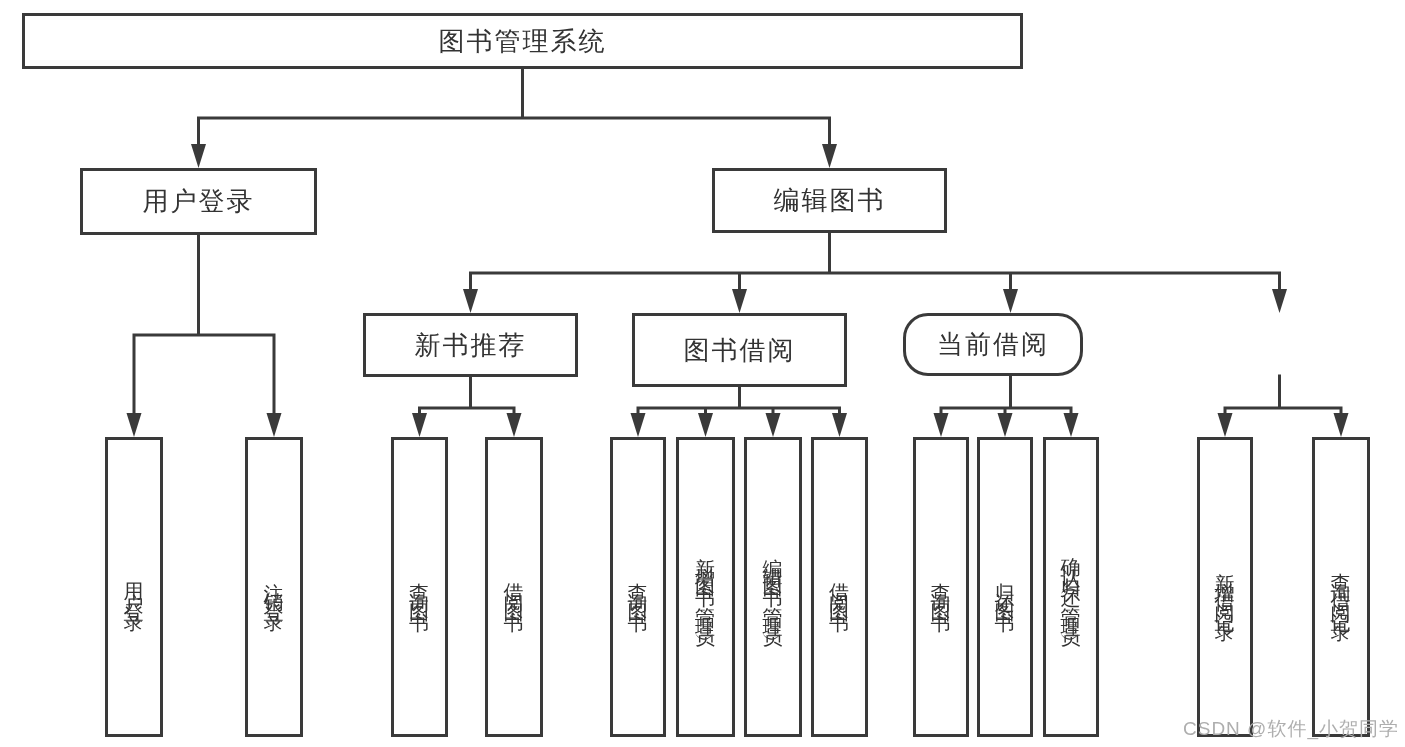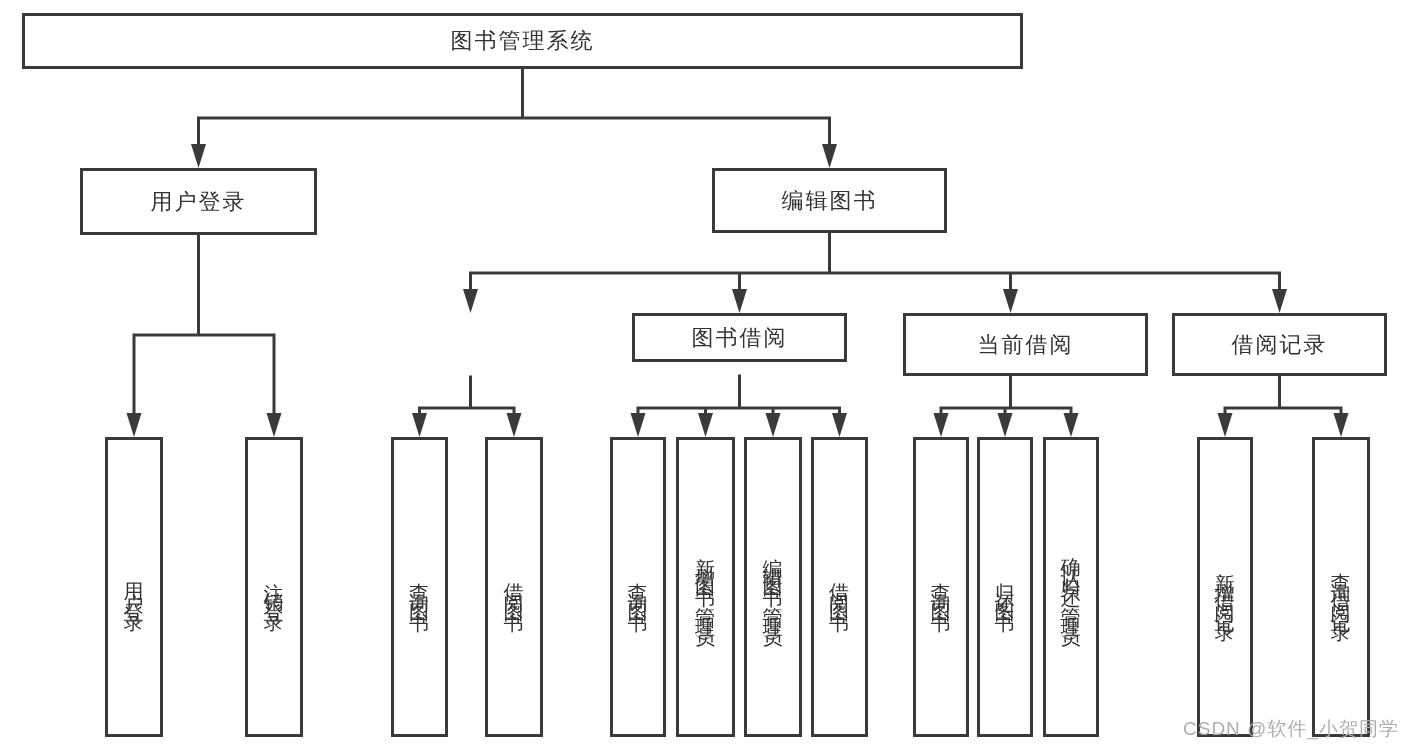--- a/index.html
+++ b/index.html
@@ -5,21 +5,21 @@
   html,body{margin:0;padding:0;background:#ffffff;}
   .stage{
     position:relative;width:1405px;height:747px;background:#ffffff;overflow:hidden;
     font-family:"Liberation Sans","DejaVu Sans",sans-serif;
   }
   svg.connectors{position:absolute;left:0;top:0;width:1405px;height:747px;}
   .node{
     position:absolute;box-sizing:border-box;border:3px solid #3a3a3a;background:#ffffff;
     display:flex;align-items:center;justify-content:center;color:#333333;
   }
-  .h-node{font-size:22px;letter-spacing:2px;white-space:nowrap;font-family:Liberation Serif, serif;}
+  .h-node{font-size:26px;letter-spacing:2px;white-space:nowrap;font-family:Liberation Serif, serif;}
   .leaf{
     writing-mode:vertical-rl;
     font-size:20px;letter-spacing:10px;line-height:1;
   }
   .leaf span{display:block;}
   .watermark{
     position:absolute;left:1183px;top:716px;
     font-size:19px;letter-spacing:1px;color:#aeaeae;white-space:nowrap;
     z-index:5;
     text-align:center;
@@ -84,28 +84,28 @@
     <span>图书管理系统</span>
   </div>
 
   <div class="node h-node" style="left:80px;top:168px;width:237px;height:67px;">
     <span>用户登录</span>
   </div>
   <div class="node h-node" style="left:712px;top:168px;width:235px;height:65px;">
     <span>编辑图书</span>
   </div>
 
-  <div class="node h-node" style="left:632px;top:313px;width:215px;height:49px;">
+  <div class="node h-node" style="left:363px;top:313px;width:215px;height:64px;">
+    <span>新书推荐</span>
+  </div>
+  <div class="node h-node" style="left:632px;top:313px;width:215px;height:74px;">
     <span>图书借阅</span>
   </div>
-  <div class="node h-node" style="left:903px;top:313px;width:245px;height:63px;">
+  <div class="node h-node" style="left:903px;top:313px;width:180px;height:63px;border-radius:25px;">
     <span>当前借阅</span>
-  </div>
-  <div class="node h-node" style="left:1172px;top:313px;width:215px;height:63px;">
-    <span>借阅记录</span>
   </div>
 
   <div class="node leaf" style="left:105px;top:437px;width:58px;height:300px;">
     <span>用户登录</span>
   </div>
   <div class="node leaf" style="left:245px;top:437px;width:58px;height:300px;">
     <span>注销登录</span>
   </div>
 
   <div class="node leaf" style="left:391px;top:437px;width:57px;height:300px;">

